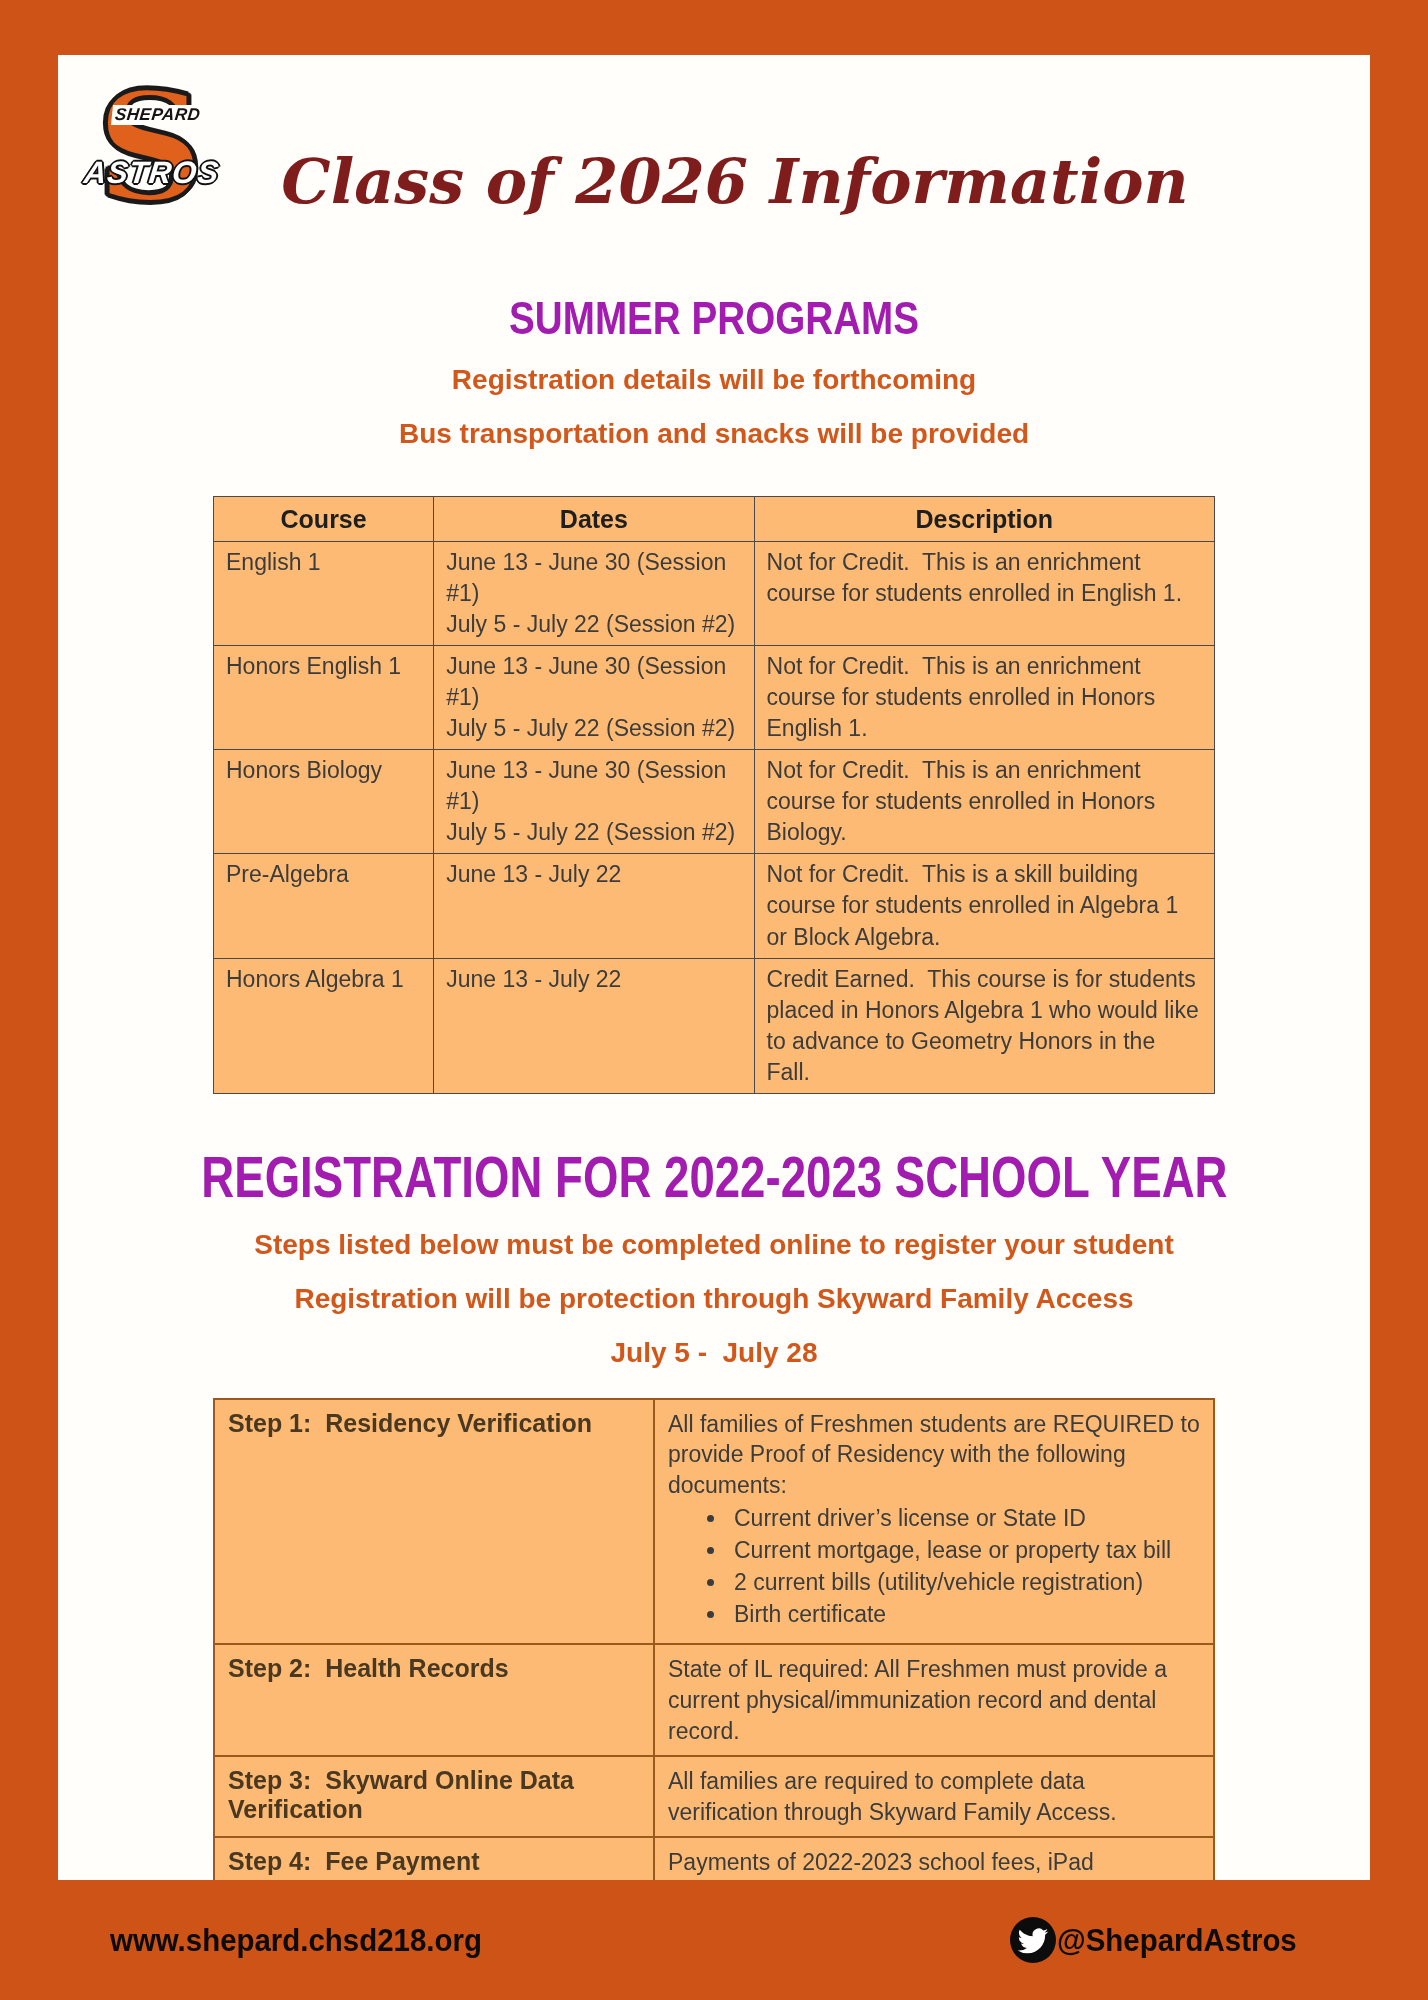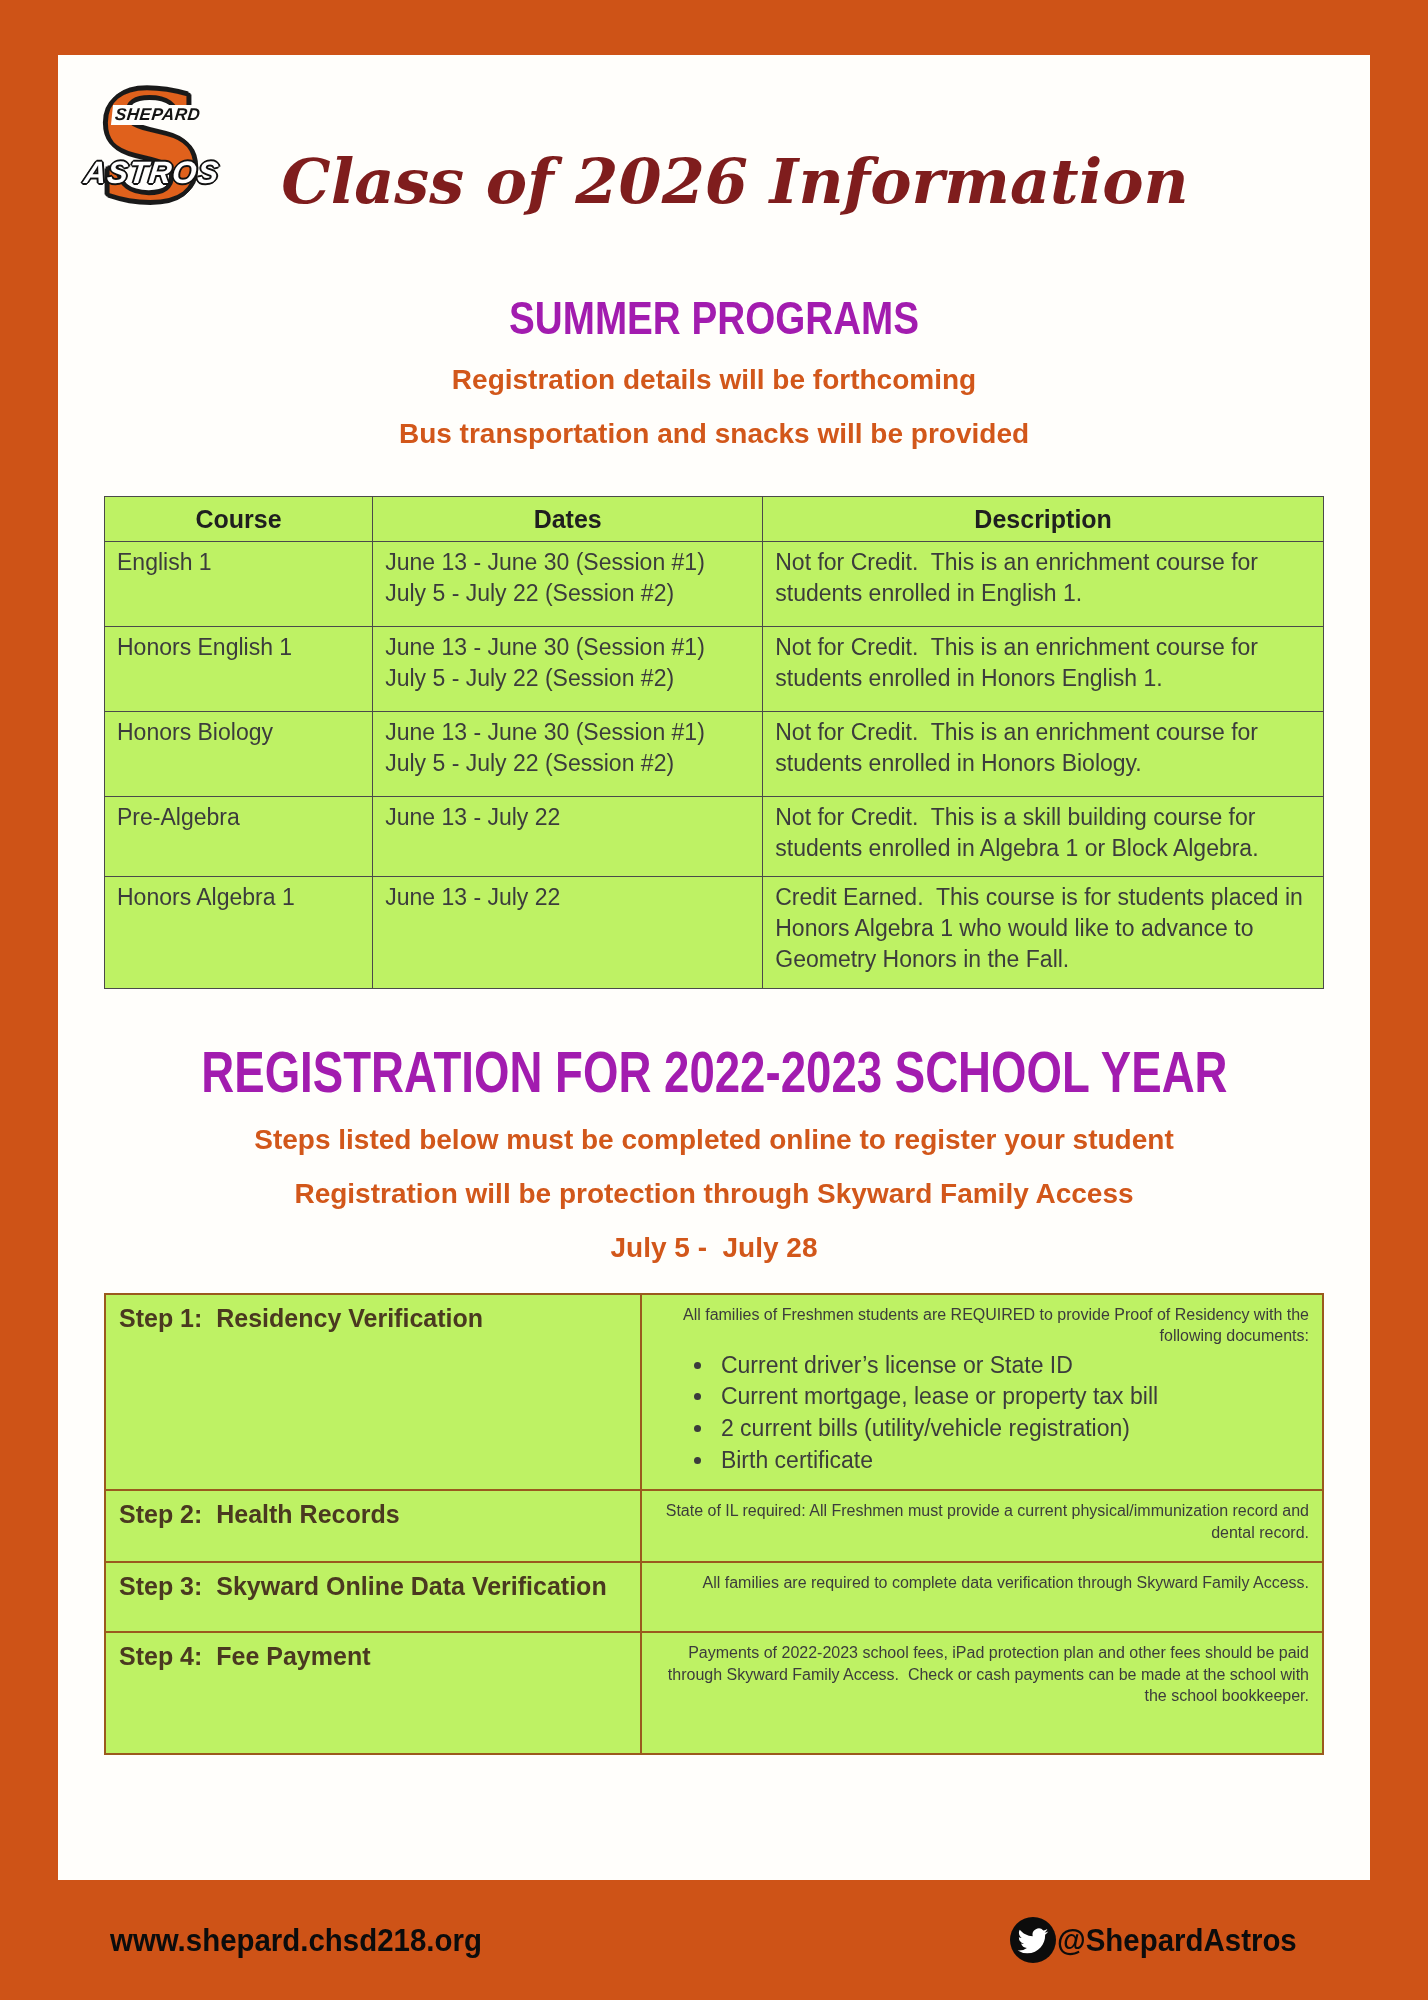--- a/index.html
+++ b/index.html
@@ -46,34 +46,34 @@
   .h-summer{font-size:46px;margin:4px 0 14px;}
   .h-reg{font-size:57px;margin:50px 8px 12px;}
   .condense{display:inline-block;white-space:nowrap;transform:scaleX(.84);transform-origin:center;letter-spacing:0;}
   .condense.tight{transform:scaleX(.80);}
   .orange-sub{
     text-align:center;font-size:28px;font-weight:bold;color:#D2571A;
     margin:15px;line-height:39px;white-space:pre-wrap;
   }
 
   
-  table.tbl{width:1220px;margin:43px auto 0;border-collapse:collapse;background:#bef264;table-layout:fixed;}
+  table.tbl{width:1002px;margin:43px auto 0;border-collapse:collapse;background:#fdba74;table-layout:fixed;}
   table.summer th,table.summer td{border:1px solid #4a4a4a;padding:5px 12px;vertical-align:top;}
   table.summer th{font-size:25px;font-weight:bold;color:#1f1f1f;text-align:center;height:34px;vertical-align:middle;}
   table.summer td{font-size:23px;color:#3C3C3C;line-height:1.35;}
   table.summer td.desc{white-space:pre-wrap;}
   tr.r-std{height:85px;}
   tr.r-short{height:80px;}
   tr.r-tall{height:112px;}
 
   
   table.steps{margin-top:26px;}
   table.steps td{border:2px solid #9A5A1E;padding:9px 13px;vertical-align:top;}
   .step-label{font-size:25px;font-weight:bold;color:#4A3920;white-space:pre-wrap;}
-  .step-desc{font-size:16px;color:#3C3C3C;line-height:1.33;white-space:pre-wrap;text-align:right;}
+  .step-desc{font-size:23px;color:#3C3C3C;line-height:1.33;white-space:pre-wrap;}
   ul.step-bullets{margin:3px 0 4px 0;padding-left:60px;}
   ul.step-bullets li{font-size:23px;color:#3C3C3C;line-height:1.38;padding-left:6px;}
   tr.s1{height:178px;}
   tr.s2{height:72px;}
   tr.s3{height:70px;}
   tr.s4{height:122px;}
 
   
   .footer{
     position:absolute;left:58px;right:58px;bottom:0;height:120px;

